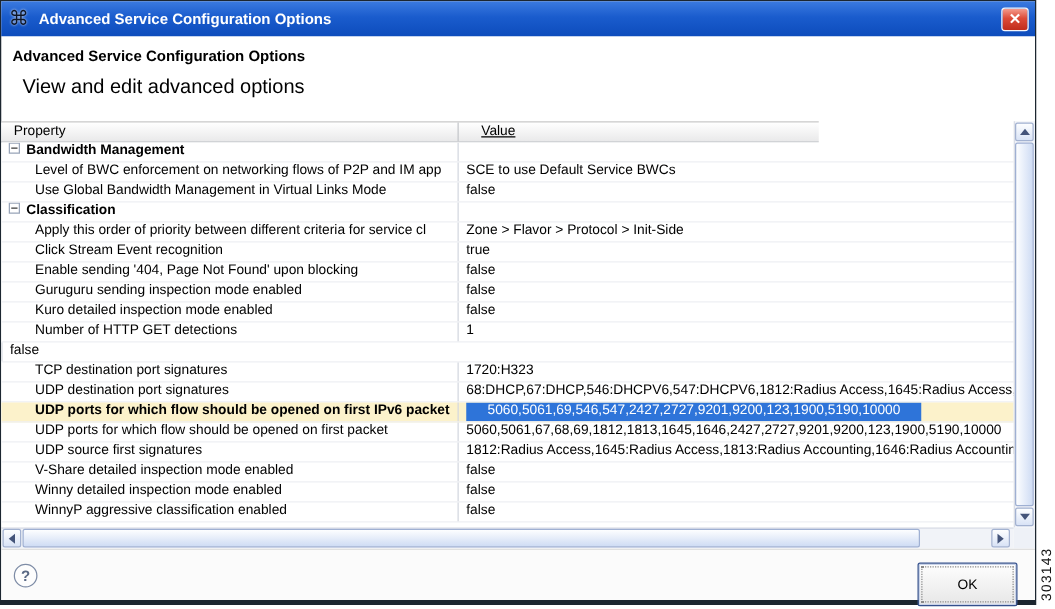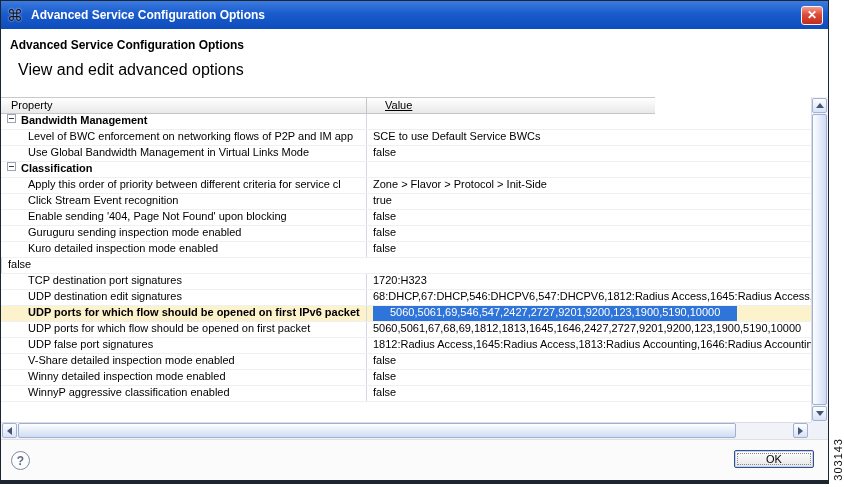--- a/index.html
+++ b/index.html
@@ -69,21 +69,21 @@
   .tri-down  { width:0; height:0; border-left:4px solid transparent; border-right:4px solid transparent; border-top:5px solid #44547a; }
   .tri-left  { width:0; height:0; border-top:4px solid transparent; border-bottom:4px solid transparent; border-right:5px solid #44547a; }
   .tri-right { width:0; height:0; border-top:4px solid transparent; border-bottom:4px solid transparent; border-left:5px solid #44547a; }
 
   
   .footer { position:absolute; left:0; right:0; top:438px; bottom:0; background:#fbfbfb;
             border-top:1px solid #e0e0e0; }
   .help-btn { position:absolute; left:10px; top:11px; width:19px; height:19px; border-radius:50%;
               border:1px solid #7e8ca6; background:#fdfdfd; color:#5b6a85; font-weight:bold; font-size:12px;
               display:flex; align-items:center; justify-content:center; }
-  .ok-btn { position:absolute; right:14px; top:10px; width:80px; height:18px;
+  .ok-btn { position:absolute; right:14px; top:10px; width:80px; height:35px;
             background:linear-gradient(180deg,#fefefe,#e7e7e7); border:1px solid #34508c; border-radius:2px;
             font-size:11px; display:flex; align-items:center; justify-content:center;
             outline:1px dotted #8a8a8a; outline-offset:-4px; box-shadow:0 0 0 1px #c9d3e8 inset; }
 
   
   .fig-num { position:absolute; right:0px; bottom:6px; writing-mode:vertical-rl; transform:rotate(180deg);
              font-size:11px; color:#111; letter-spacing:1px; }
 </style>
 </head>
 <body>
@@ -175,35 +175,43 @@
           </div>
           <div class="row item">
             <div class="cell prop">
               <span class="prop-label">Kuro detailed inspection mode enabled</span>
             </div>
             <div class="cell val">
               <span>false</span>
             </div>
           </div>
           <div class="row item">
+            <div class="cell prop">
+              <span class="prop-label">Number of HTTP GET detections</span>
+            </div>
+            <div class="cell val">
+              <span>1</span>
+            </div>
+          </div>
+          <div class="row item">
             <div class="cell val">
               <span>false</span>
             </div>
           </div>
           <div class="row item">
             <div class="cell prop">
               <span class="prop-label">TCP destination port signatures</span>
             </div>
             <div class="cell val">
               <span>1720:H323</span>
             </div>
           </div>
           <div class="row item">
             <div class="cell prop">
-              <span class="prop-label">UDP destination edit signatures</span>
+              <span class="prop-label">UDP destination port signatures</span>
             </div>
             <div class="cell val">
               <span>68:DHCP,67:DHCP,546:DHCPV6,547:DHCPV6,1812:Radius Access,1645:Radius Access,18</span>
             </div>
           </div>
           <div class="row item-selected">
             <div class="cell prop">
               <span class="prop-label">UDP ports for which flow should be opened on first IPv6 packet</span>
             </div>
             <div class="cell val">
@@ -213,21 +221,21 @@
           <div class="row item">
             <div class="cell prop">
               <span class="prop-label">UDP ports for which flow should be opened on first packet</span>
             </div>
             <div class="cell val">
               <span>5060,5061,67,68,69,1812,1813,1645,1646,2427,2727,9201,9200,123,1900,5190,10000</span>
             </div>
           </div>
           <div class="row item">
             <div class="cell prop">
-              <span class="prop-label">UDP false port signatures</span>
+              <span class="prop-label">UDP source first signatures</span>
             </div>
             <div class="cell val">
               <span>1812:Radius Access,1645:Radius Access,1813:Radius Accounting,1646:Radius Accounting</span>
             </div>
           </div>
           <div class="row item">
             <div class="cell prop">
               <span class="prop-label">V-Share detailed inspection mode enabled</span>
             </div>
             <div class="cell val">

